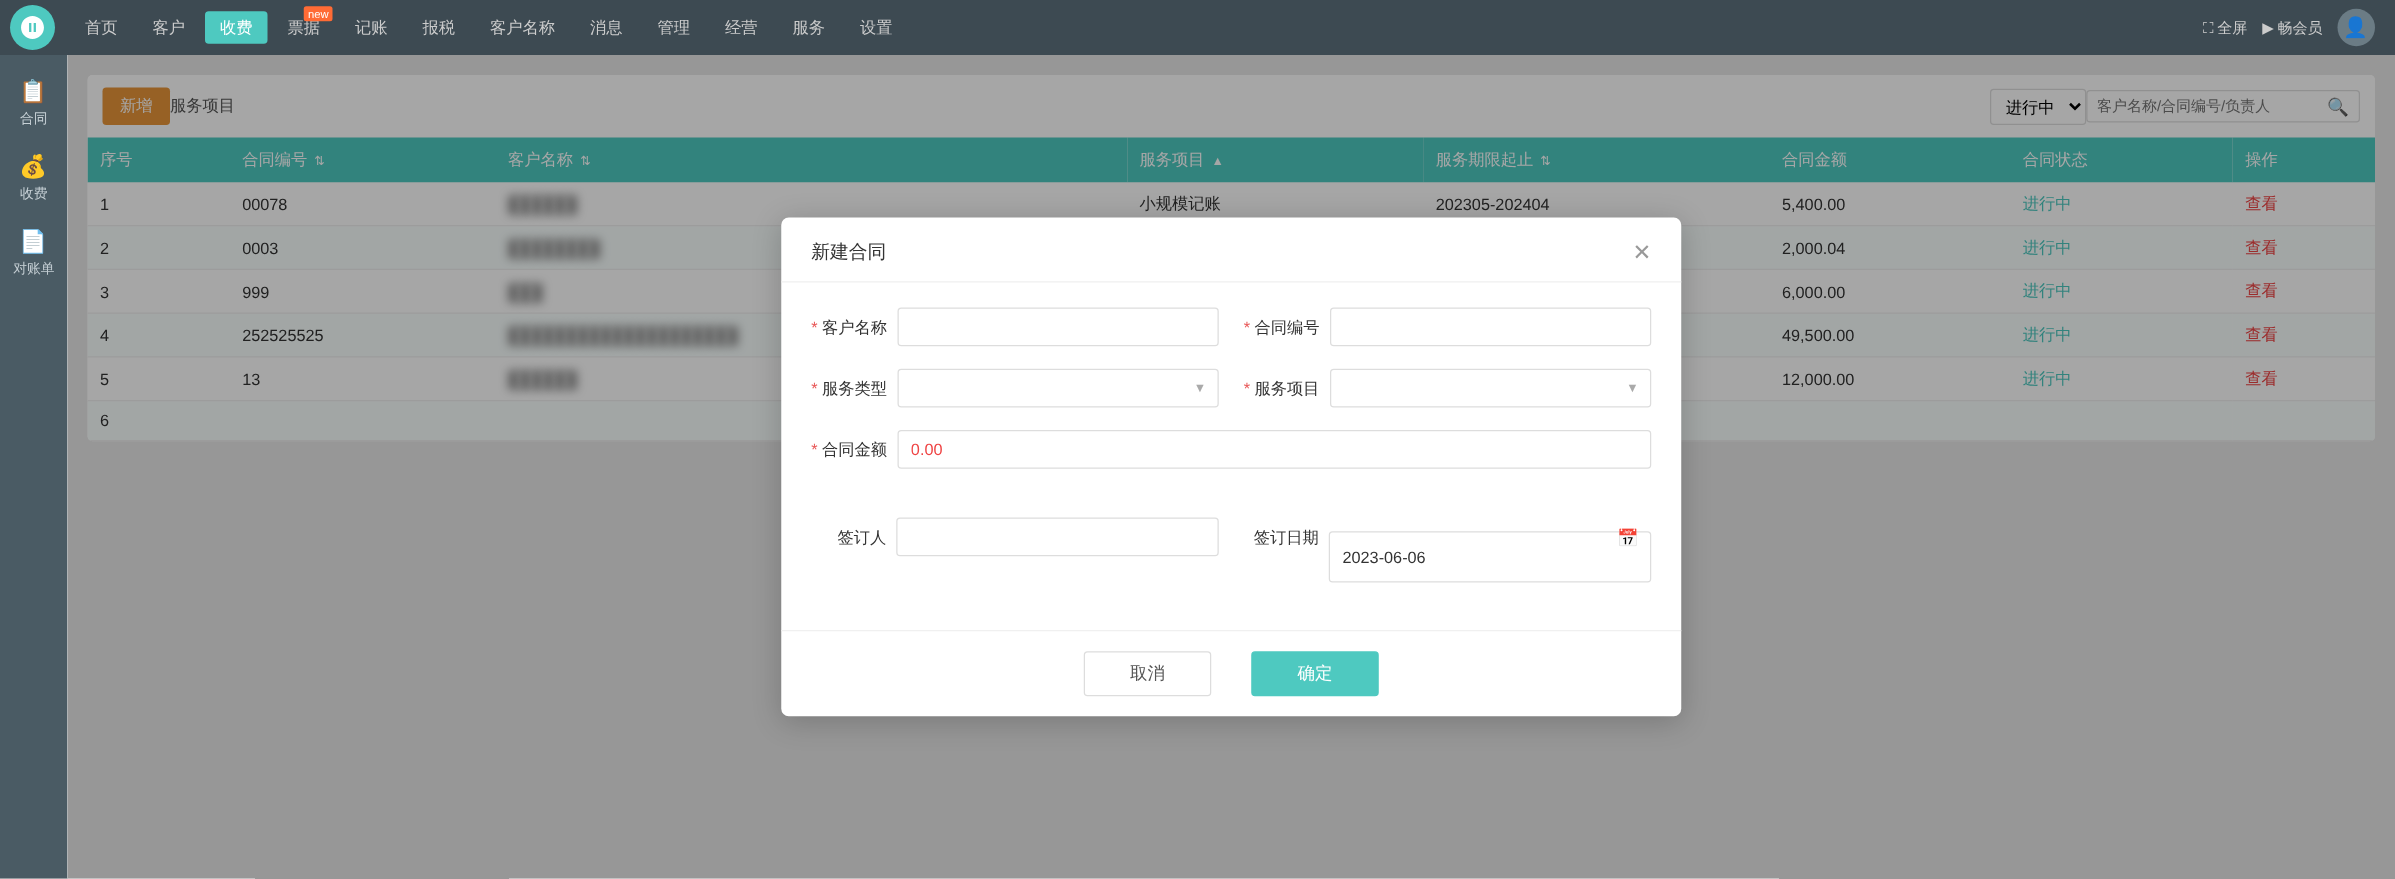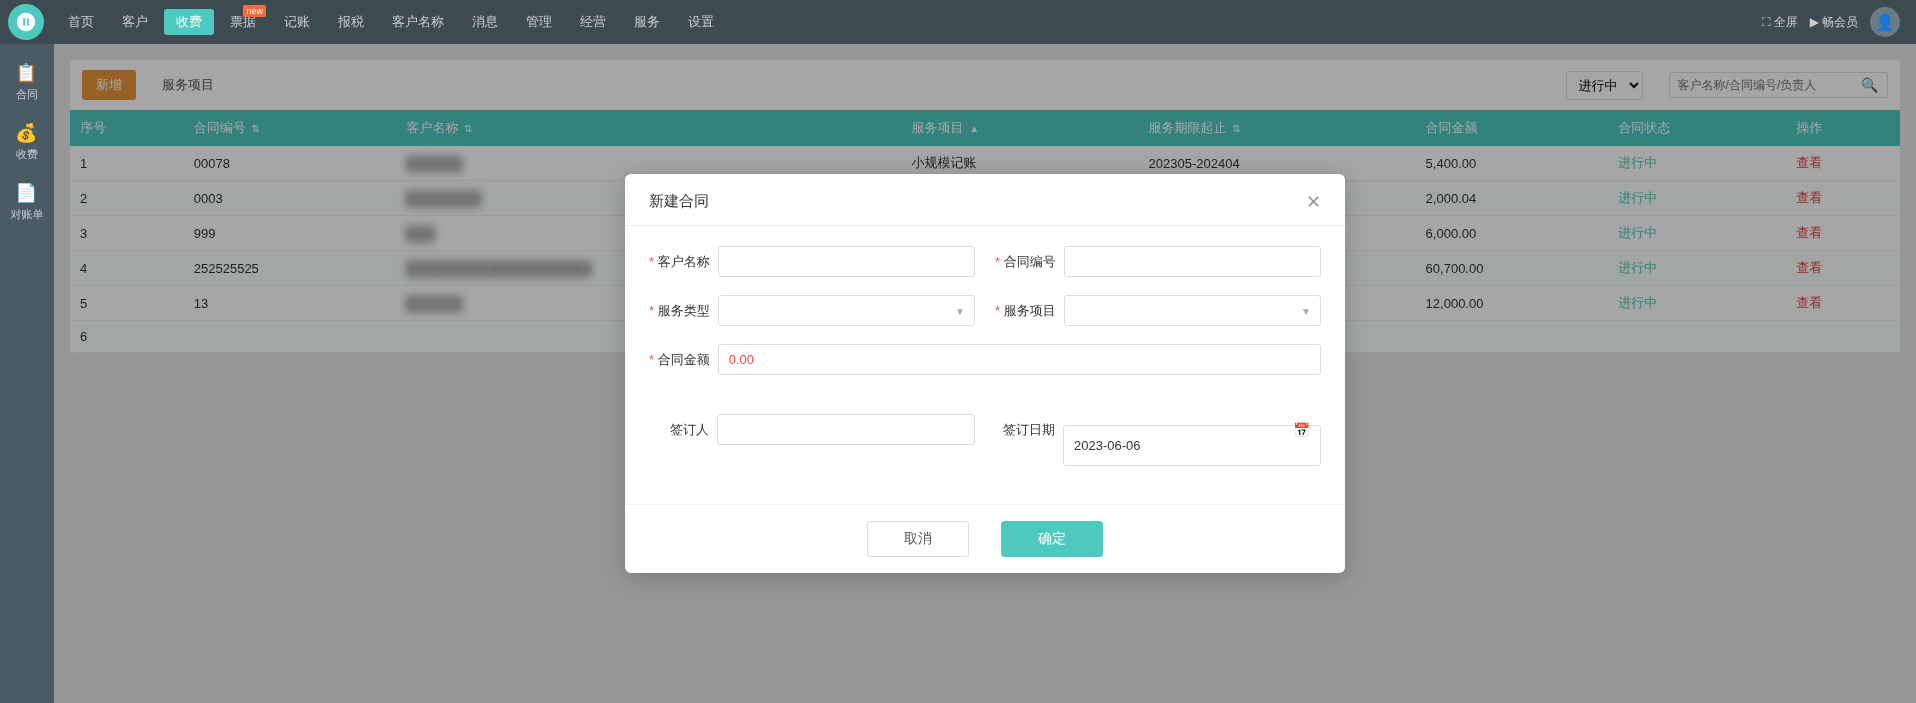--- a/index.html
+++ b/index.html
@@ -123,21 +123,21 @@
       background: white;
       border-radius: 4px;
       overflow: hidden;
     }
 
     
     .toolbar {
       display: flex;
       align-items: center;
       padding: 10px 12px;
-      gap: 26px;
+      gap: 0;
       background: white;
     }
     .btn-new {
       background: #e8963a;
       color: white;
       border: none;
       padding: 6px 14px;
       border-radius: 3px;
       cursor: pointer;
       font-size: 13px;
@@ -471,21 +471,21 @@
               <td>6,000.00</td>
               <td class="col-status">进行中</td>
               <td class="col-action">查看</td>
             </tr>
             <tr>
               <td>4</td>
               <td>252525525</td>
               <td style="color: transparent; text-shadow: rgb(153, 153, 153) 0px 0px 8px;">████████████████████</td>
               <td>一般纳税人...</td>
               <td>201807-202403</td>
-              <td>60,700.00</td>
+              <td>49,500.00</td>
               <td class="col-status">进行中</td>
               <td class="col-action">查看</td>
             </tr>
             <tr>
               <td>5</td>
               <td>13</td>
               <td style="color: transparent; text-shadow: rgb(153, 153, 153) 0px 0px 8px;">██████</td>
               <td>小规模记账</td>
               <td>202303-202402</td>
               <td>12,000.00</td>

